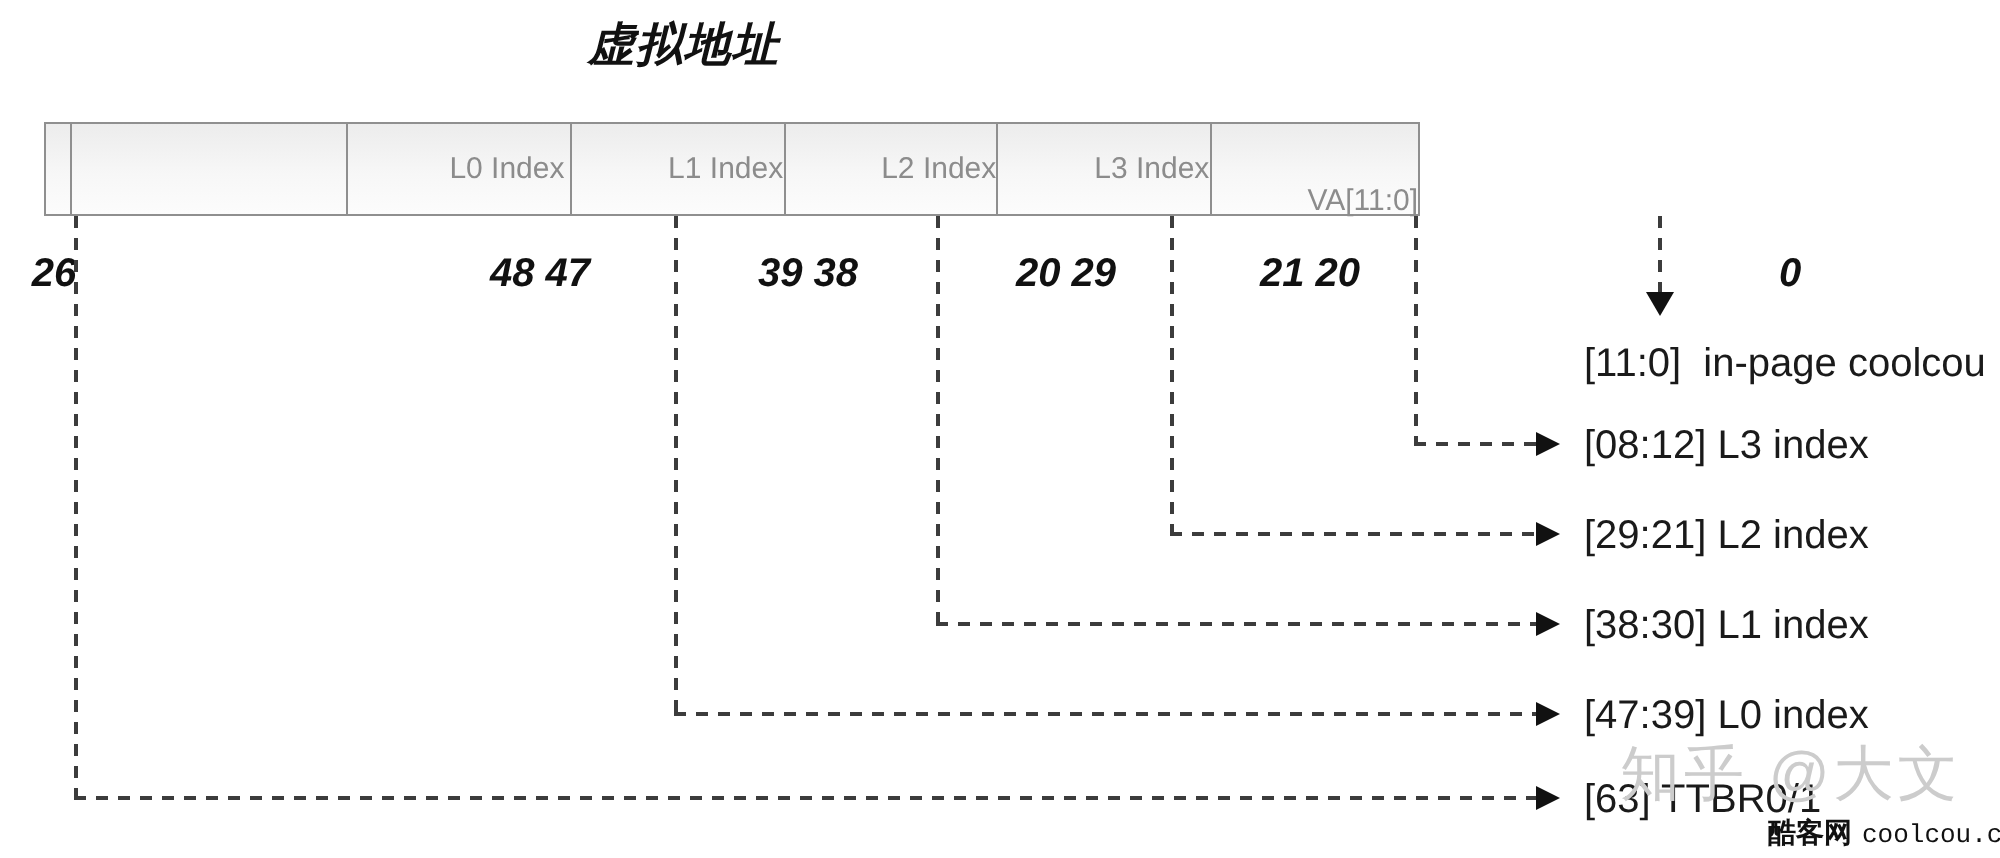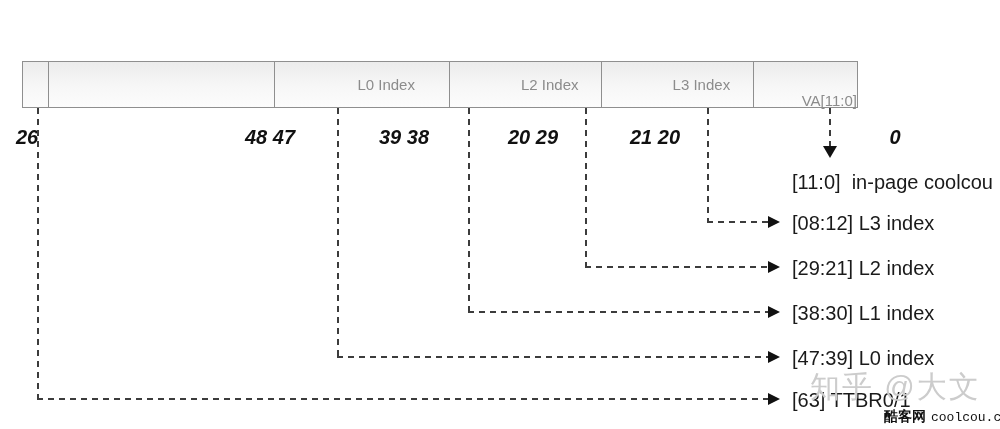--- a/index.html
+++ b/index.html
@@ -7,21 +7,21 @@
     position:relative; width:1000px; height:429px; background:#ffffff;
     font-family:"Liberation Sans", sans-serif; overflow:hidden;
   }
   .title {
     position:absolute; left:342px; top:7px; transform:translateX(-50%);
     font-size:23px; font-weight:bold; font-style:italic; color:#111111;
     letter-spacing:1px; white-space:nowrap;
   }
   
   .vaddr-bar {
-    position:absolute; left:22px; top:61px; width:836px; height:47px;
+    position:absolute; left:22px; top:61px; width:688px; height:47px;
     display:flex; box-sizing:border-box; border:1px solid #8f8f8f;
     background:linear-gradient(180deg,#ececec 0%,#f7f7f7 55%,#fcfcfc 100%);
     gap:48px;
   }
   .cell {
     box-sizing:border-box; border-right:1px solid #8f8f8f;
     display:flex; align-items:center; justify-content:center;
     font-size:15px; color:#8c8c8c; white-space:nowrap;
   }
   .cell:last-child { border-right:none; flex:1;margin-top:32px; }
@@ -65,25 +65,27 @@
     gap:5px; white-space:nowrap;
   }
   .footer-cn { font-size:14px; font-weight:bold; color:#111111; }
   .footer-url { font-size:13px; font-family:"Liberation Mono", monospace; color:#111111; }
 </style>
 </head>
 <body>
 
 <div class="canvas">
 
+  <div class="title">虚拟地址</div>
 
   <div class="vaddr-bar">
     <div class="cell" style="width:30px"></div>
     <div class="cell" style="width:210px"></div>
     <div class="cell" style="width:150px">L0 Index</div>
+    <div class="cell" style="width:111px">L1 Index</div>
     <div class="cell" style="width:122px">L2 Index</div>
     <div class="cell" style="width:122px">L3 Index</div>
     <div class="cell">VA[11:0]</div>
   </div>
 
   <div class="bit" style="left:27px">26</div>
   <div class="bit" style="left:270px">48 47</div>
   <div class="bit" style="left:404px">39 38</div>
   <div class="bit" style="left:533px">20 29</div>
   <div class="bit" style="left:655px">21 20</div>

